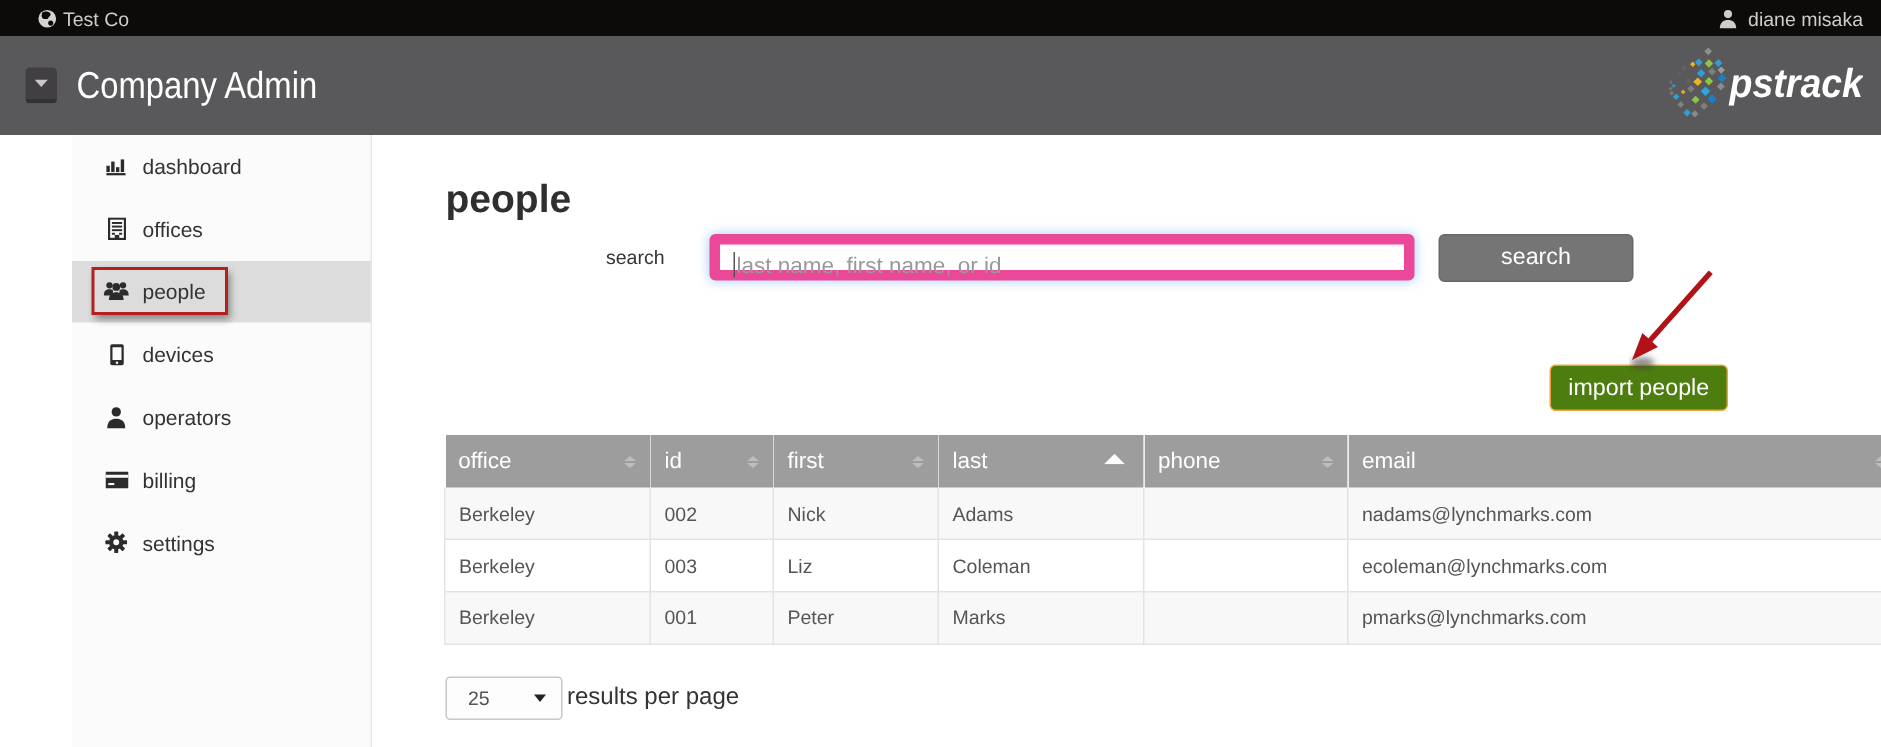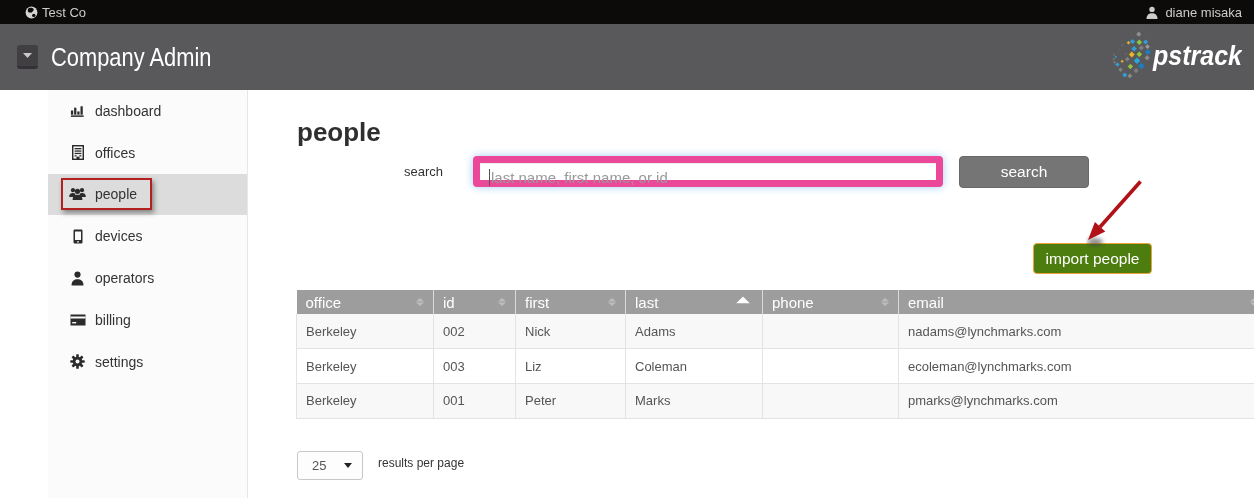--- a/index.html
+++ b/index.html
@@ -50,36 +50,36 @@
 .btn-import { border:1px solid #eea236; }
 .btn-add { border:1px solid #4cae4c; }
 .btn-search { left:711px; top:66px; width:130px; height:32px; line-height:30px; background:#757575; }
 .btn-import { left:785px; top:153px; width:119px; height:31px; line-height:29px; background:#4d7c0f; }
 .btn-add { left:918px; top:153px; width:100px; height:31px; line-height:29px; background:#5cb85c; }
 .arrow { position:absolute; left:838px; top:88px; }
 
 
 table { position:absolute; left:48px; top:200px; width:970px; border-collapse:collapse;
   font-size:13px; table-layout:fixed; }
-th { background:#9d9d9d; color:#fff; font-weight:400; text-align:left; height:24px;
+th { background:#9d9d9d; color:#fff; font-weight:400; text-align:left; height:35px;
   font-size:15px; padding-left:9px; border-left:1px solid #d9d9d9; position:relative; }
 th:first-child { border-left:none; }
 th .sort { position:absolute; right:9px; top:50%; transform:translateY(-50%); line-height:0; }
 th .sort.asc { right:12px; margin-top:-2px; }
 td { height:34.7px; padding-left:9px; color:#555;
   border:1px solid #e3e3e3; border-top:none; }
 tr.odd td { background:#f8f8f8; }
 tr.even td { background:#fff; }
 
-.pager { position:absolute; left:49px; top:361px; width:66px; height:29px;
+.pager { position:absolute; left:49px; top:361px; width:78px; height:29px;
   border:1px solid #c8c8c8; border-radius:3px; background:#fdfdfd; font-size:13px; color:#555;
   line-height:27px; padding-left:14px; }
 .pager .dcaret { position:absolute; right:10px; top:11px; width:0; height:0;
   border-left:4px solid transparent; border-right:4px solid transparent; border-top:5px solid #222; }
-.rpp { position:absolute; left:130px; top:366px; font-size:12px; color:#333; }
+.rpp { position:absolute; left:130px; top:366px; font-size:16px; color:#333; }
 </style>
 </head>
 <body>
 <div class="topbar">
   <div class="left">
     <svg width="13" height="13" viewBox="0 0 13 13">
         <circle cx="6.5" cy="6.5" r="5.9" fill="#d4d4d4"></circle>
         <path d="M3.2,2.4 C4.8,1.3 7.6,1.6 8.6,3 C9.2,4.4 7.6,5.1 7.1,6.1 C6.6,7.1 5.4,6.6 4.4,6.6 C2.9,6.6 2.3,4.6 3.2,2.4 Z" fill="#0d0b09"></path>
         <circle cx="8.8" cy="9.4" r="1.7" fill="#0d0b09"></circle>
       </svg>

